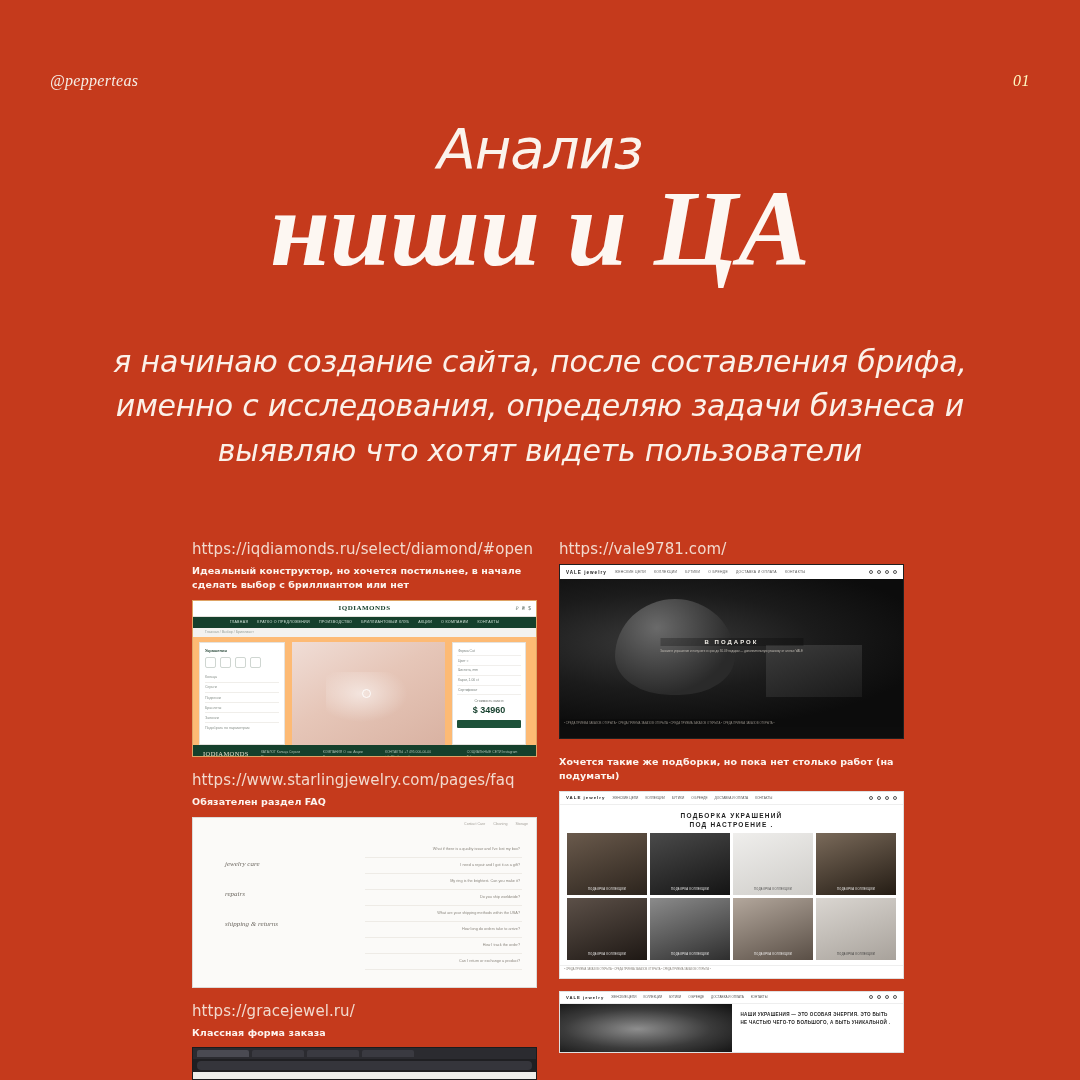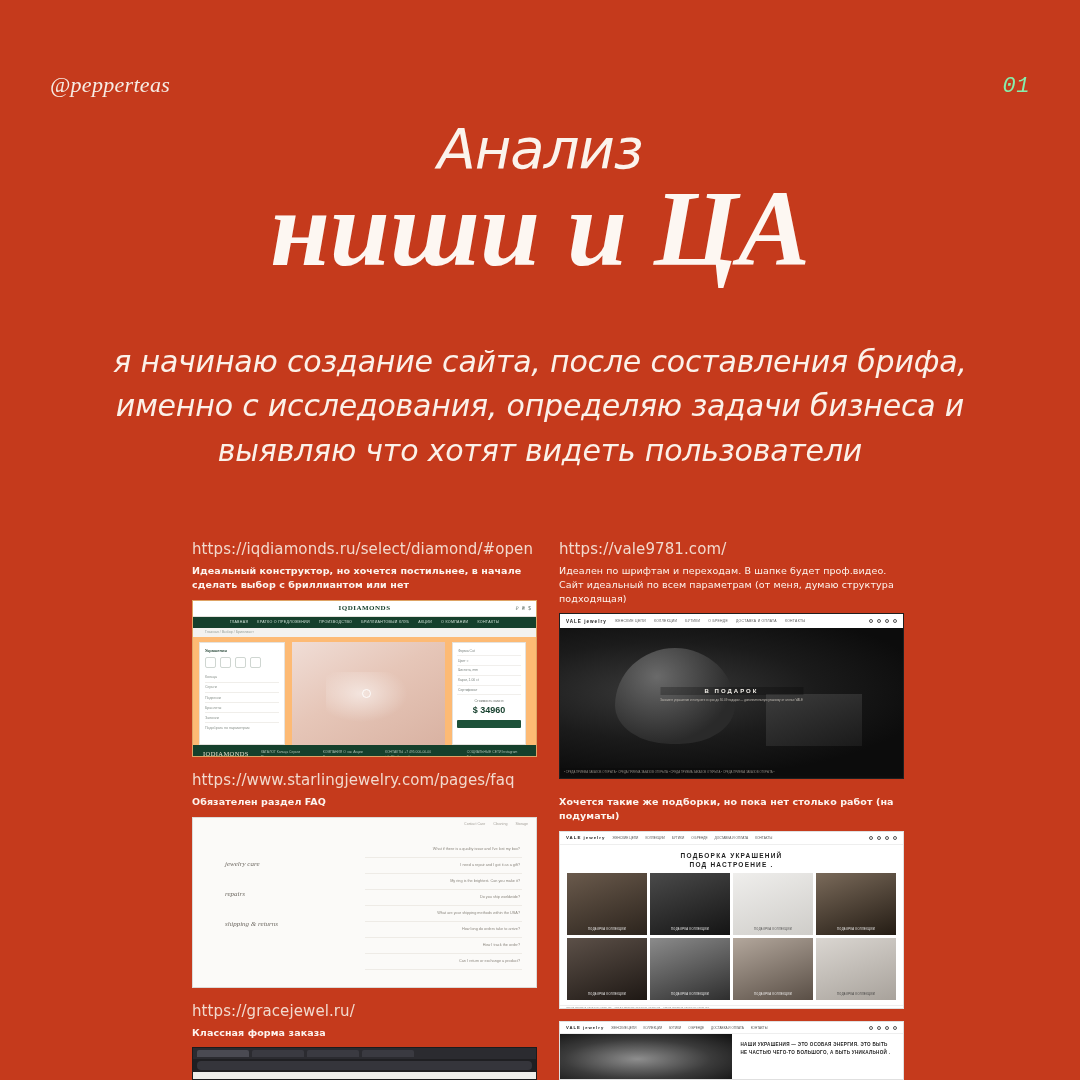--- a/index.html
+++ b/index.html
@@ -20,29 +20,29 @@
   .topbar {
     position: absolute;
     top: 72px; left: 50px; right: 50px;
     display: flex;
     align-items: baseline;
     justify-content: space-between;
   }
   .handle {
     font-family: "Liberation Serif", serif;
     font-style: italic;
-    font-size: 22px;
+    font-size: 16px;
     color: #f6ece4;
     letter-spacing: .3px;
   }
   .page-num {
-    font-family: Liberation Mono, monospace;
+    font-family: Liberation Serif, serif;
     font-style: italic;
-    font-size: 22px;
-    color: #86efac;
+    font-size: 16px;
+    color: #fef9c3;
     letter-spacing: .5px;
   }
 
   
   .title-block {
     position: absolute;
     top: 120px; left: 0; right: 0;
     text-align: center;
   }
   .title-line1 {
@@ -467,21 +467,20 @@
         </div>
         <div class="bar"></div>
         <div class="pageArea"></div>
       </div>
 
     </div>
 
     <div class="col right">
 
       <div class="url" style="margin-top:0">https://vale9781.com/</div>
-      <div class="note">Идеален по шрифтам и переходам. В шапке будет проф.видео. Сайт идеальный по всем параметрам (от меня, думаю структура подходящая)</div>
 
       <div class="shot s4">
         <div class="vnav">
           <div class="vlogo">VALE jewelry</div>
           <span>ЖЕНСКИЕ ЦЕПИ</span>
           <span>КОЛЛЕКЦИИ</span>
           <span>БУТИКИ</span>
           <span>О БРЕНДЕ</span>
           <span>ДОСТАВКА И ОПЛАТА</span>
           <span>КОНТАКТЫ</span>

